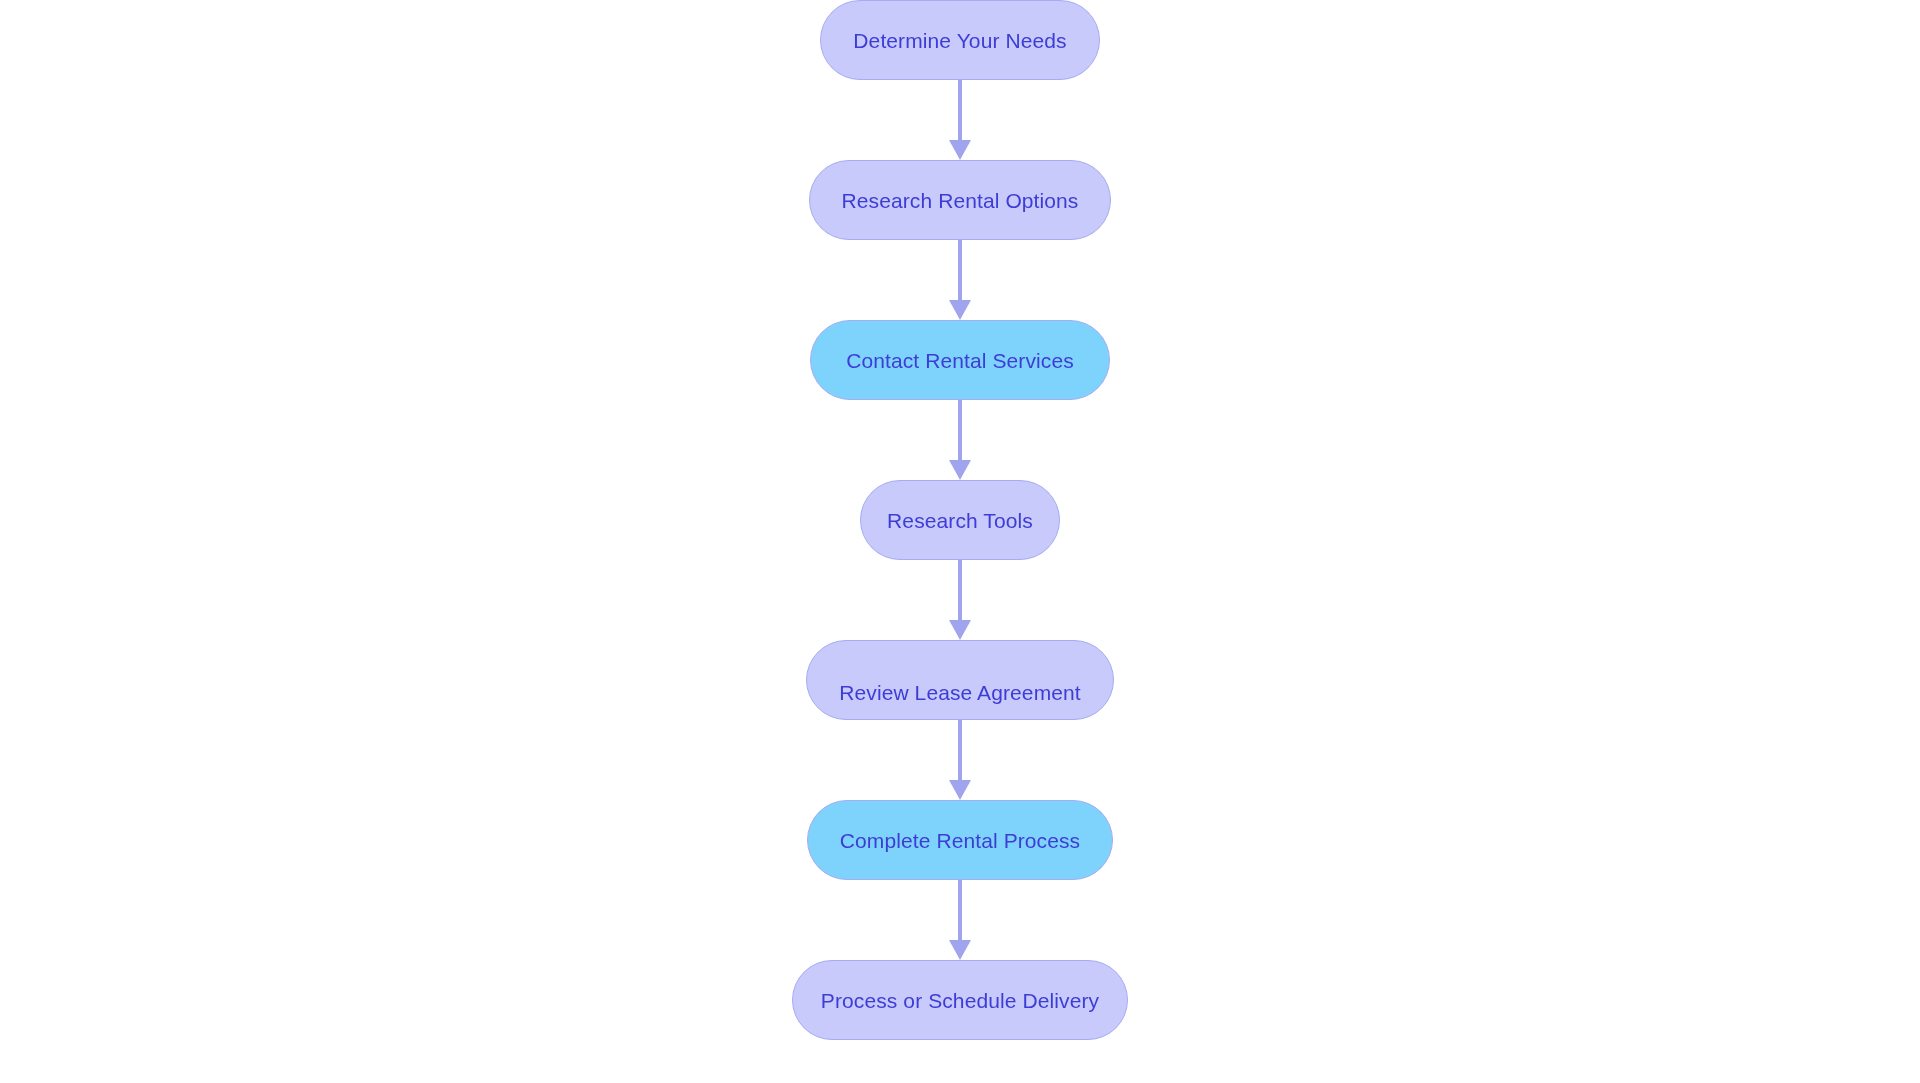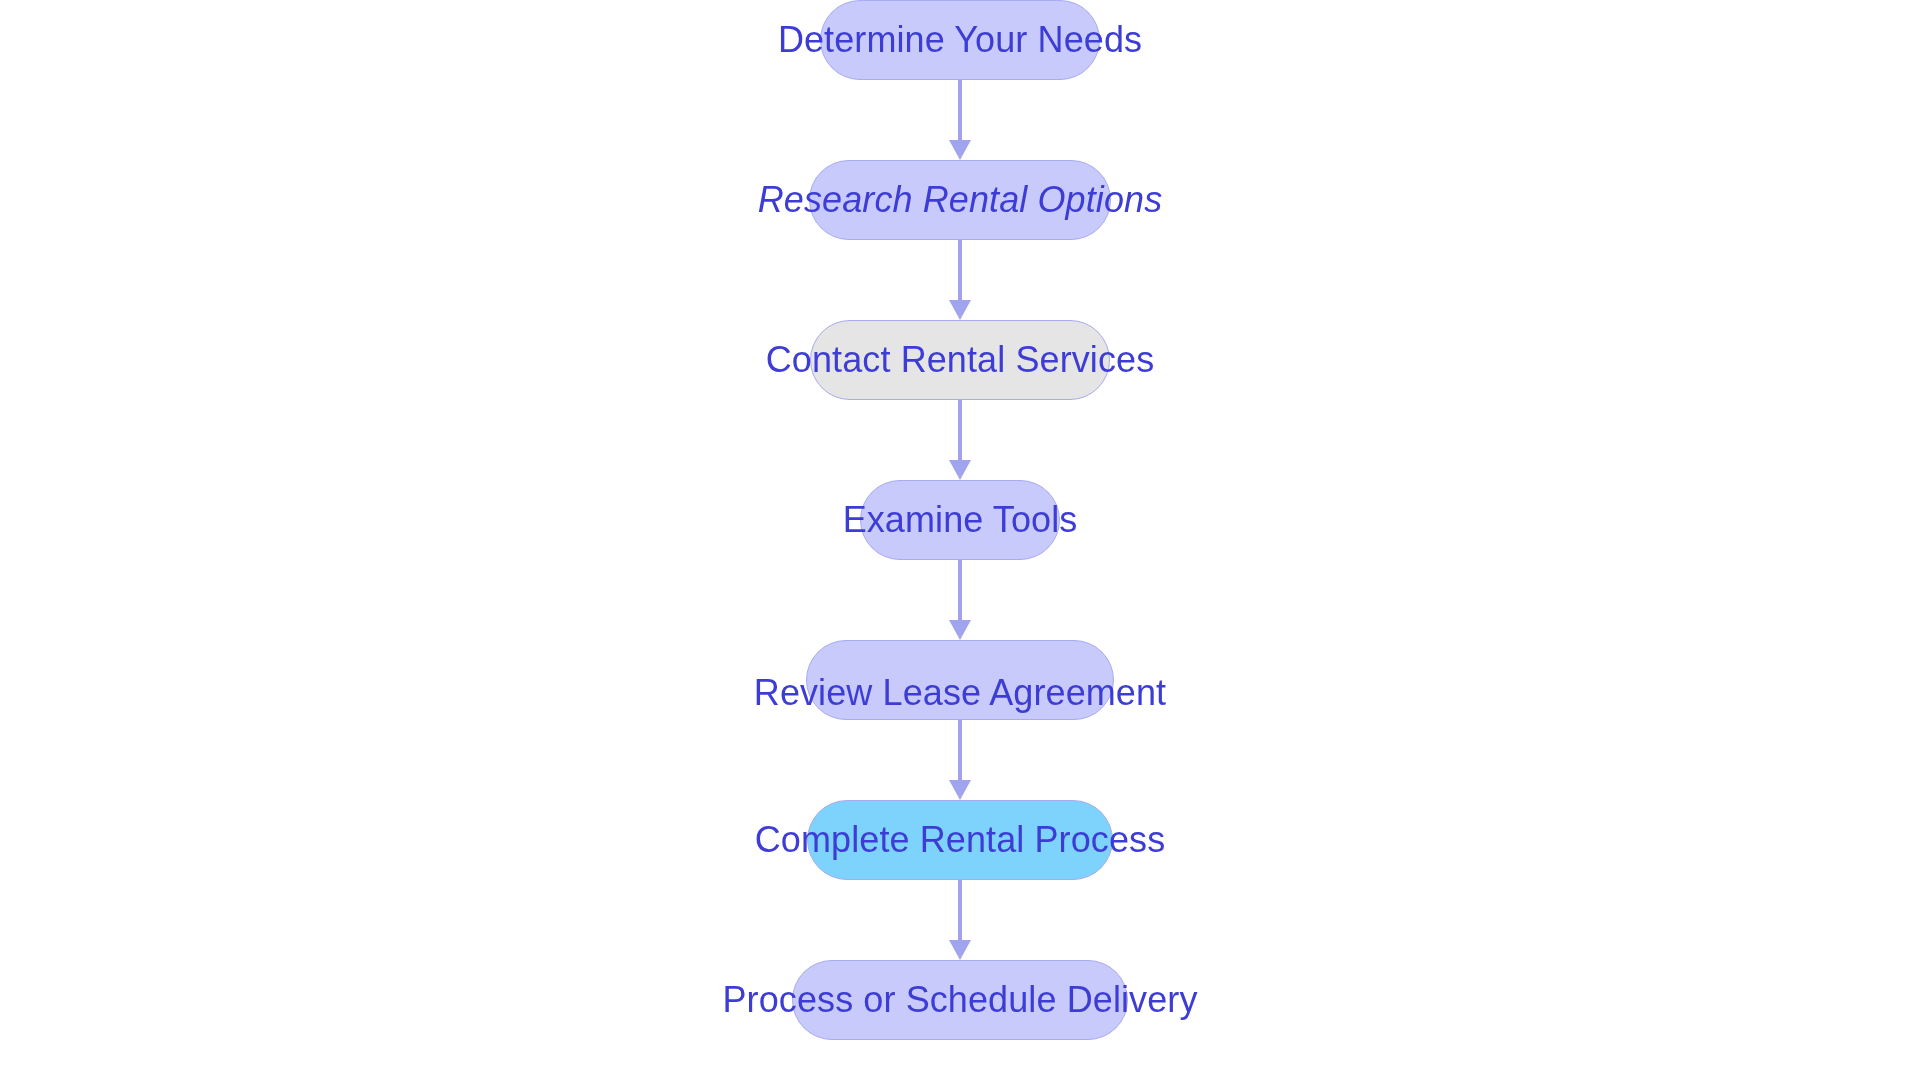--- a/index.html
+++ b/index.html
@@ -43,21 +43,21 @@
     border-radius: 40px;
     display: flex;
     align-items: center;
     justify-content: center;
     flex: 0 0 auto;
     padding: 0 26px;
   }
 
   .flow-node-label {
     font-family: "Liberation Sans", sans-serif;
-    font-size: 36px;
+    font-size: 21px;
     font-weight: 400;
     color: #3d3dd6;
     letter-spacing: 0.1px;
     white-space: nowrap;
     line-height: 1;
     text-align: right;
   }
 
   
   .flow-connector {
@@ -96,40 +96,40 @@
 
     <div class="flow-node" style="width: 280px; background: rgb(199, 202, 250); border-color: rgb(167, 171, 240);">
       <span class="flow-node-label" style="color: rgb(61, 61, 214);">Determine Your Needs</span>
     </div>
 
     <div class="flow-connector">
       <div class="stem" style="background: rgb(160, 164, 238);"></div>
       <div class="arrowhead" style="border-top-color: rgb(160, 164, 238);"></div>
     </div>
 
-    <div class="flow-node" style="width: 302px; background: rgb(199, 202, 250); border-color: rgb(167, 171, 240); font-style: italic;">
+    <div class="flow-node" style="width: 302px; background: rgb(199, 202, 250); border-color: rgb(167, 171, 240);">
       <span class="flow-node-label" style="color: rgb(61, 61, 214);">Research Rental Options</span>
     </div>
 
     <div class="flow-connector">
       <div class="stem" style="background: rgb(160, 164, 238);"></div>
       <div class="arrowhead" style="border-top-color: rgb(160, 164, 238);"></div>
     </div>
 
-    <div class="flow-node" style="width: 300px; background: #e5e5e5; border-color: rgb(167, 171, 240);">
+    <div class="flow-node" style="width: 300px; background: #7dd3fc; border-color: rgb(167, 171, 240);">
       <span class="flow-node-label" style="color: rgb(61, 61, 214);">Contact Rental Services</span>
     </div>
 
     <div class="flow-connector">
       <div class="stem" style="background: rgb(160, 164, 238);"></div>
       <div class="arrowhead" style="border-top-color: rgb(160, 164, 238);"></div>
     </div>
 
     <div class="flow-node" style="width: 200px; background: rgb(199, 202, 250); border-color: rgb(167, 171, 240);">
-      <span class="flow-node-label" style="color: rgb(61, 61, 214);">Examine Tools</span>
+      <span class="flow-node-label" style="color: rgb(61, 61, 214);">Research Tools</span>
     </div>
 
     <div class="flow-connector">
       <div class="stem" style="background: rgb(160, 164, 238);"></div>
       <div class="arrowhead" style="border-top-color: rgb(160, 164, 238);"></div>
     </div>
 
     <div class="flow-node" style="width: 308px; background: rgb(199, 202, 250); border-color: rgb(167, 171, 240);">
       <span class="flow-node-label" style="color: rgb(61, 61, 214); margin-top: 25px;">Review Lease Agreement</span>
     </div>

